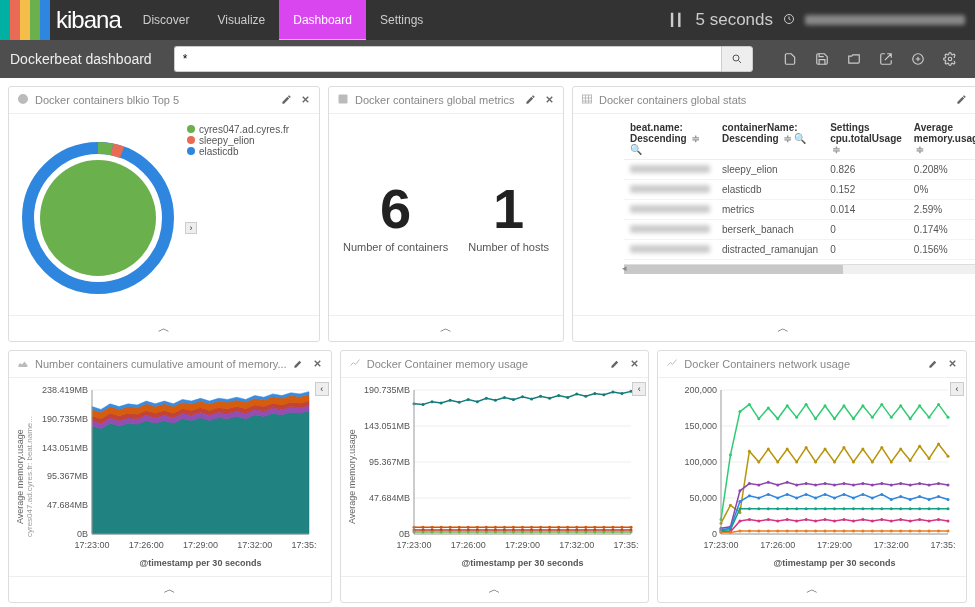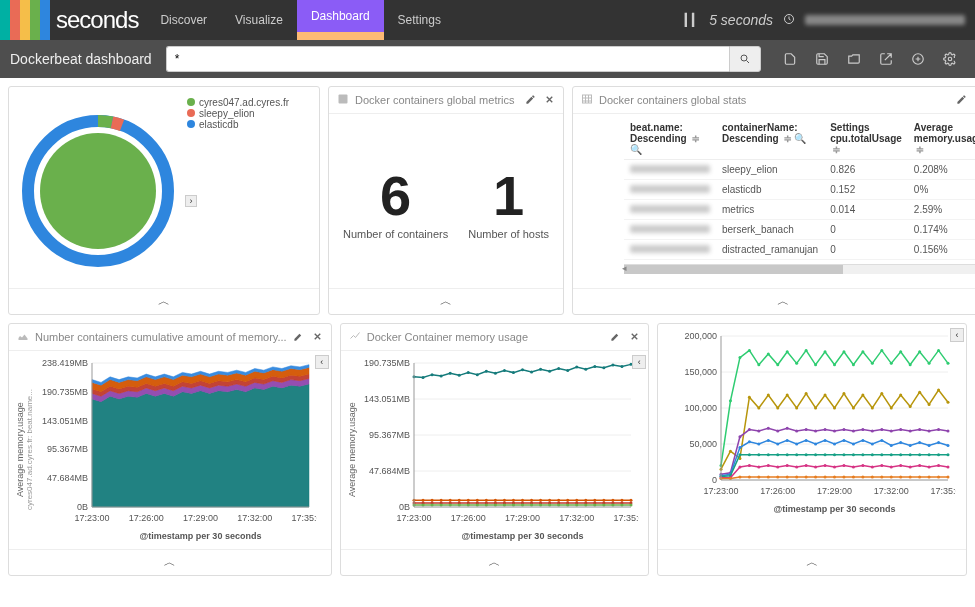--- a/index.html
+++ b/index.html
@@ -4,23 +4,23 @@
 <style>
 * { box-sizing: border-box; margin: 0; padding: 0; }
 body { font-family: Arial, Helvetica, sans-serif; font-size: 12px; background: #fff; color: #333; width: 975px; }
 .topbar { display: flex; align-items: stretch; background: #333; color: #ccc; height: 40px; }
 .logo { display: flex; align-items: center; padding: 0 8px 0 0; background: #333; }
 .logo-stripes { display: flex; gap: 0; height: 40px; }
 .logo-stripe { width: 10px; height: 40px; }
 .logo-text { font-size: 24px; font-weight: 300; color: #fff; margin-left: 6px; letter-spacing: -1px; }
 .nav { display: flex; align-items: stretch; }
 .nav-item { display: flex; align-items: center; padding: 0 14px; color: #ccc; font-size: 12px; cursor: pointer; }
-.nav-item.active { background: #8b5cf6; border-bottom: 8px solid #fdba74; color: #fff; }
+.nav-item.active { background: #d946ef; border-bottom: 1px solid #fdba74; color: #fff; }
 .nav-right { margin-left: auto; display: flex; align-items: center; padding-right: 10px; gap: 10px; color: #ccc; }
-.subbar { display: flex; align-items: center; background: #4e4e4e; color: #ddd; height: 38px; padding: 0 10px; gap: 14px; }
+.subbar { display: flex; align-items: center; background: #4e4e4e; color: #ddd; height: 38px; padding: 0 10px; gap: 22px; }
 .subbar-title { font-size: 14px; color: #eee; white-space: nowrap; }
 .search-wrap { flex: 1; display: flex; }
 .search-input { flex: 1; height: 26px; background: #fff; border: 1px solid #ccc; border-right: none; padding: 0 8px; font-size: 12px; border-radius: 3px 0 0 3px; }
 .search-btn { width: 32px; height: 26px; background: #eee; border: 1px solid #ccc; border-radius: 0 3px 3px 0; display: flex; align-items: center; justify-content: center; cursor: pointer; }
 .subbar-icons { display: flex; gap: 18px; padding: 0 8px; }
 .subbar-icons .ic { width: 14px; height: 14px; color: #ccc; cursor: pointer; }
 .dash { display: grid; grid-template-columns: 312px 236px 1fr; gap: 8px; padding: 8px; }
 .panel { border: 1px solid #ddd; border-radius: 3px; background: #fff; display: flex; flex-direction: column; position: relative; }
 .panel-head { display: flex; align-items: center; gap: 6px; padding: 6px 8px; border-bottom: 1px solid #eee; color: #888; font-size: 11px; }
 .panel-title { color: #888; flex: 1; overflow: hidden; text-overflow: ellipsis; white-space: nowrap; }
@@ -53,31 +53,31 @@
 
 <div class="topbar">
   <div class="logo">
     <div class="logo-stripes">
       <div class="logo-stripe" style="background:#00b0a3"></div>
       <div class="logo-stripe" style="background:#e96b56"></div>
       <div class="logo-stripe" style="background:#f5be49"></div>
       <div class="logo-stripe" style="background:#6ab04c"></div>
       <div class="logo-stripe" style="background:#2e86de"></div>
     </div>
-    <span class="logo-text">seconds</span>
+    <span class="logo-text">kibana</span>
   </div>
   <div class="nav">
     <div class="nav-item">Discover</div>
     <div class="nav-item">Visualize</div>
     <div class="nav-item active">Dashboard</div>
     <div class="nav-item">Settings</div>
   </div>
   <div class="nav-right">
     <span style="font-size:12px; letter-spacing:-2px;">▎▎</span>
-    <span style="font-size:14px;font-style:italic;">5 seconds</span>
+    <span style="font-size:17px;">5 seconds</span>
     <span>
       <svg width="12" height="12" viewBox="0 0 24 24" fill="none" stroke="#ccc" stroke-width="2">
           <circle cx="12" cy="12" r="9"></circle>
           <path d="M12 7v5l3 2"></path>
         </svg>
     </span>
     <span class="blurred" style="width:160px; height:10px; background:#888; border-radius:2px; display:inline-block;"></span>
   </div>
 </div>
 
@@ -113,20 +113,34 @@
     <span class="ic"><svg width="14" height="14" viewBox="0 0 24 24" fill="none" stroke="#ccc" stroke-width="2">
           <circle cx="12" cy="12" r="3"></circle>
           <path d="M19.4 15a1.7 1.7 0 00.34 1.87l.06.06a2 2 0 11-2.83 2.83l-.06-.06a1.7 1.7 0 00-1.87-.34 1.7 1.7 0 00-1 1.56V21a2 2 0 11-4 0v-.09a1.7 1.7 0 00-1-1.56 1.7 1.7 0 00-1.87.34l-.06.06a2 2 0 11-2.83-2.83l.06-.06A1.7 1.7 0 004.6 15a1.7 1.7 0 00-1.56-1H3a2 2 0 110-4h.09A1.7 1.7 0 004.6 9a1.7 1.7 0 00-.34-1.87l-.06-.06A2 2 0 117.03 4.24l.06.06A1.7 1.7 0 009 4.6a1.7 1.7 0 001-1.56V3a2 2 0 114 0v.09a1.7 1.7 0 001 1.56 1.7 1.7 0 001.87-.34l.06-.06a2 2 0 112.83 2.83l-.06.06A1.7 1.7 0 0019.4 9c.14.35.22.73.22 1.13"></path>
         </svg></span>
   </div>
 </div>
 
 <div class="dash">
 
   <div class="panel">
+    <div class="panel-head">
+      <span><svg width="12" height="12" viewBox="0 0 24 24" fill="#bbb">
+            <path d="M12 2a10 10 0 100 20 10 10 0 000-20zm0 2v8h8a8 8 0 00-8-8z"></path>
+          </svg></span>
+      <span class="panel-title">Docker containers blkio Top 5</span>
+      <div class="panel-actions">
+        <span><svg width="11" height="11" viewBox="0 0 24 24" fill="#666">
+              <path d="M3 17.25V21h3.75L17.81 9.94l-3.75-3.75L3 17.25zM20.71 7.04a1 1 0 000-1.41l-2.34-2.34a1 1 0 00-1.41 0l-1.83 1.83 3.75 3.75 1.83-1.83z"></path>
+            </svg></span>
+        <span><svg width="11" height="11" viewBox="0 0 24 24" fill="#666">
+              <path d="M18 6L6 18M6 6l12 12" stroke="#666" stroke-width="3"></path>
+            </svg></span>
+      </div>
+    </div>
     <div class="panel-body" style="display:flex;">
       <div style="flex:0 0 170px;">
         <svg width="170" height="190" viewBox="0 0 170 190">
           <g transform="translate(85,100)">
             <circle r="70" fill="none" stroke="#2e86de" stroke-width="12"></circle>
             <path d="M0,-70 A70,70 0 0,1 14,-68.6" fill="none" stroke="#6ab04c" stroke-width="12"></path>
             <path d="M14,-68.6 A70,70 0 0,1 24,-65.7" fill="none" stroke="#e96b56" stroke-width="12"></path>
             <circle r="58" fill="#6ab04c"></circle>
           </g>
         </svg>
@@ -444,20 +458,34 @@
             <line x1="55" y1="152" x2="272" y2="152" stroke="#999"></line>
           </svg>
       </div>
     </div>
     <div class="panel-foot">
         <span class="expand-ic">︿</span>
       </div>
   </div>
 
   <div class="panel">
+    <div class="panel-head">
+      <span><svg width="12" height="12" viewBox="0 0 24 24" fill="none" stroke="#bbb" stroke-width="2">
+            <path d="M3 17l6-6 4 4 8-10"></path>
+          </svg></span>
+      <span class="panel-title">Docker Containers network usage</span>
+      <div class="panel-actions">
+        <span><svg width="11" height="11" viewBox="0 0 24 24" fill="#666">
+              <path d="M3 17.25V21h3.75L17.81 9.94l-3.75-3.75L3 17.25z"></path>
+            </svg></span>
+        <span><svg width="11" height="11" viewBox="0 0 24 24" stroke="#666" stroke-width="3">
+              <path d="M18 6L6 18M6 6l12 12"></path>
+            </svg></span>
+      </div>
+    </div>
     <div class="panel-body">
       <div class="collapse-caret">‹</div>
       <div class="chart-wrap">
         <div class="ylab"></div>
         <svg id="chart-net" width="290" height="190">
             <line x1="55" y1="152" x2="282" y2="152" stroke="#eee" stroke-width="1"></line>
             <text x="51" y="155" text-anchor="end">0</text>
             <line x1="55" y1="116" x2="282" y2="116" stroke="#eee" stroke-width="1"></line>
             <text x="51" y="119" text-anchor="end">50,000</text>
             <line x1="55" y1="80" x2="282" y2="80" stroke="#eee" stroke-width="1"></line>

